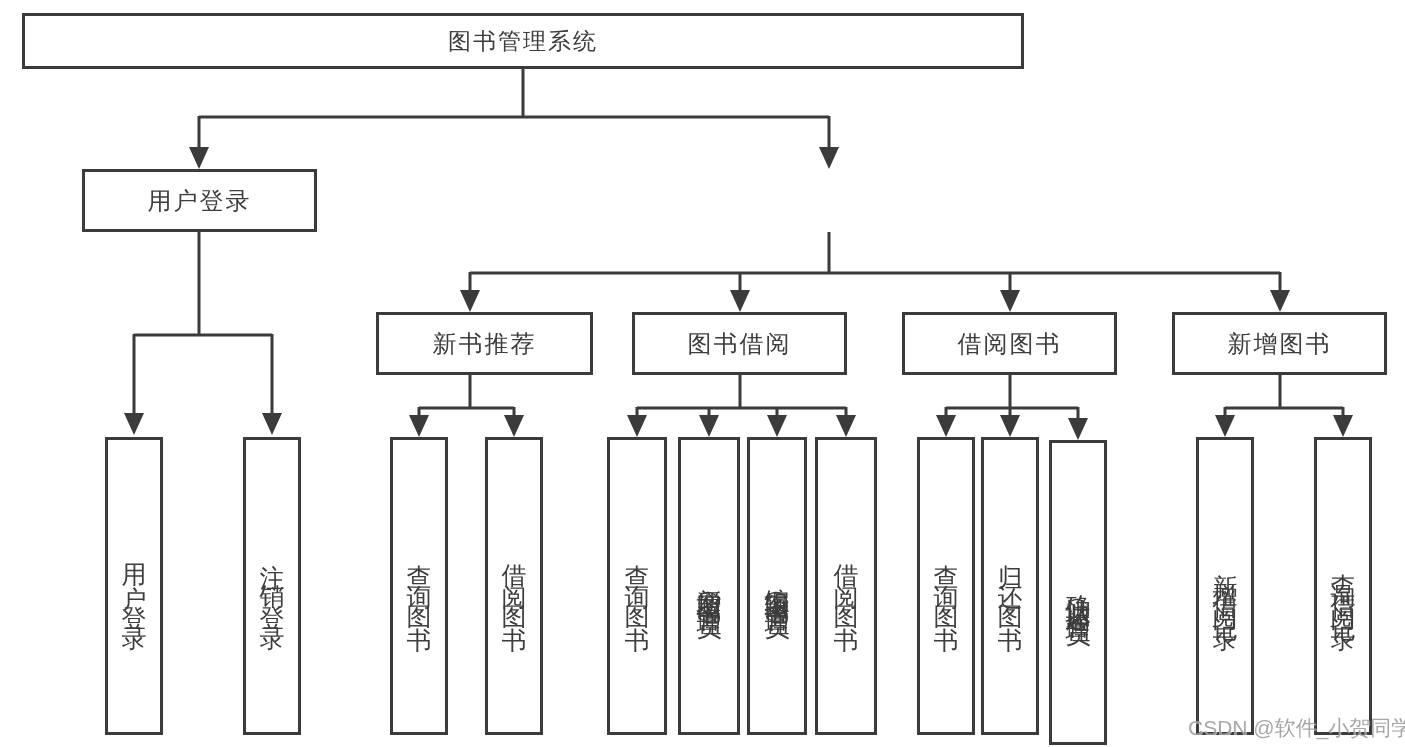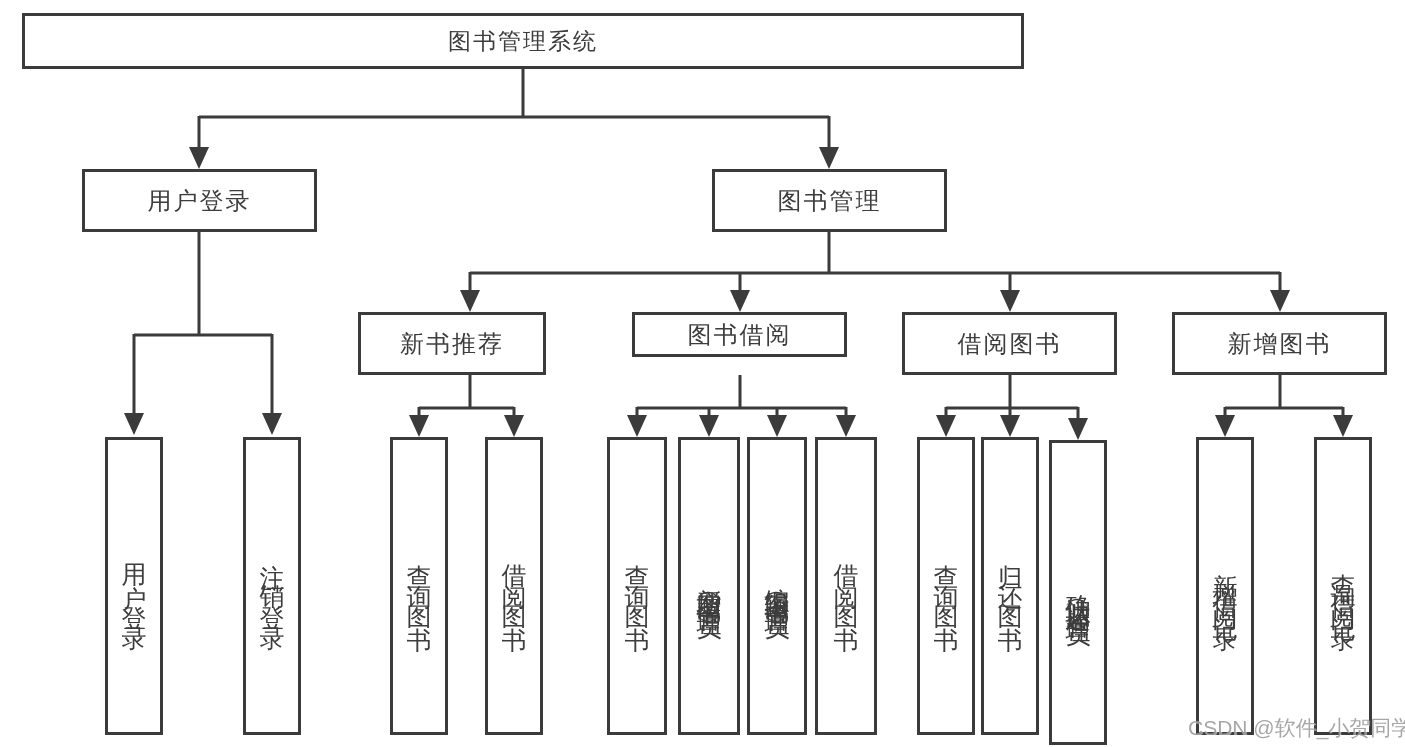--- a/index.html
+++ b/index.html
@@ -86,28 +86,25 @@
     </g>
   </svg>
 
   <div class="node h root" style="left:22px;top:13px;width:1002px;height:56px">
     <span>图书管理系统</span>
   </div>
 
   <div class="node h" style="left:82px;top:169px;width:235px;height:63px">
     <span>用户登录</span>
   </div>
-  <div class="node h" style="left:712px;top:169px;width:235px;height:63px">
-    <span>图书管理</span>
-  </div>
 
-  <div class="node h" style="left:358px;top:312px;width:188px;height:63px">
+  <div class="node h" style="left:376px;top:312px;width:217px;height:63px">
     <span>新书推荐</span>
   </div>
-  <div class="node h" style="left:632px;top:312px;width:215px;height:45px">
+  <div class="node h" style="left:632px;top:312px;width:215px;height:63px">
     <span>图书借阅</span>
   </div>
   <div class="node h" style="left:902px;top:312px;width:215px;height:63px">
     <span>借阅图书</span>
   </div>
   <div class="node h" style="left:1172px;top:312px;width:215px;height:63px">
     <span>新增图书</span>
   </div>
 
   <div class="node v len4" style="left:105px;top:437px;width:58px;height:298px">

